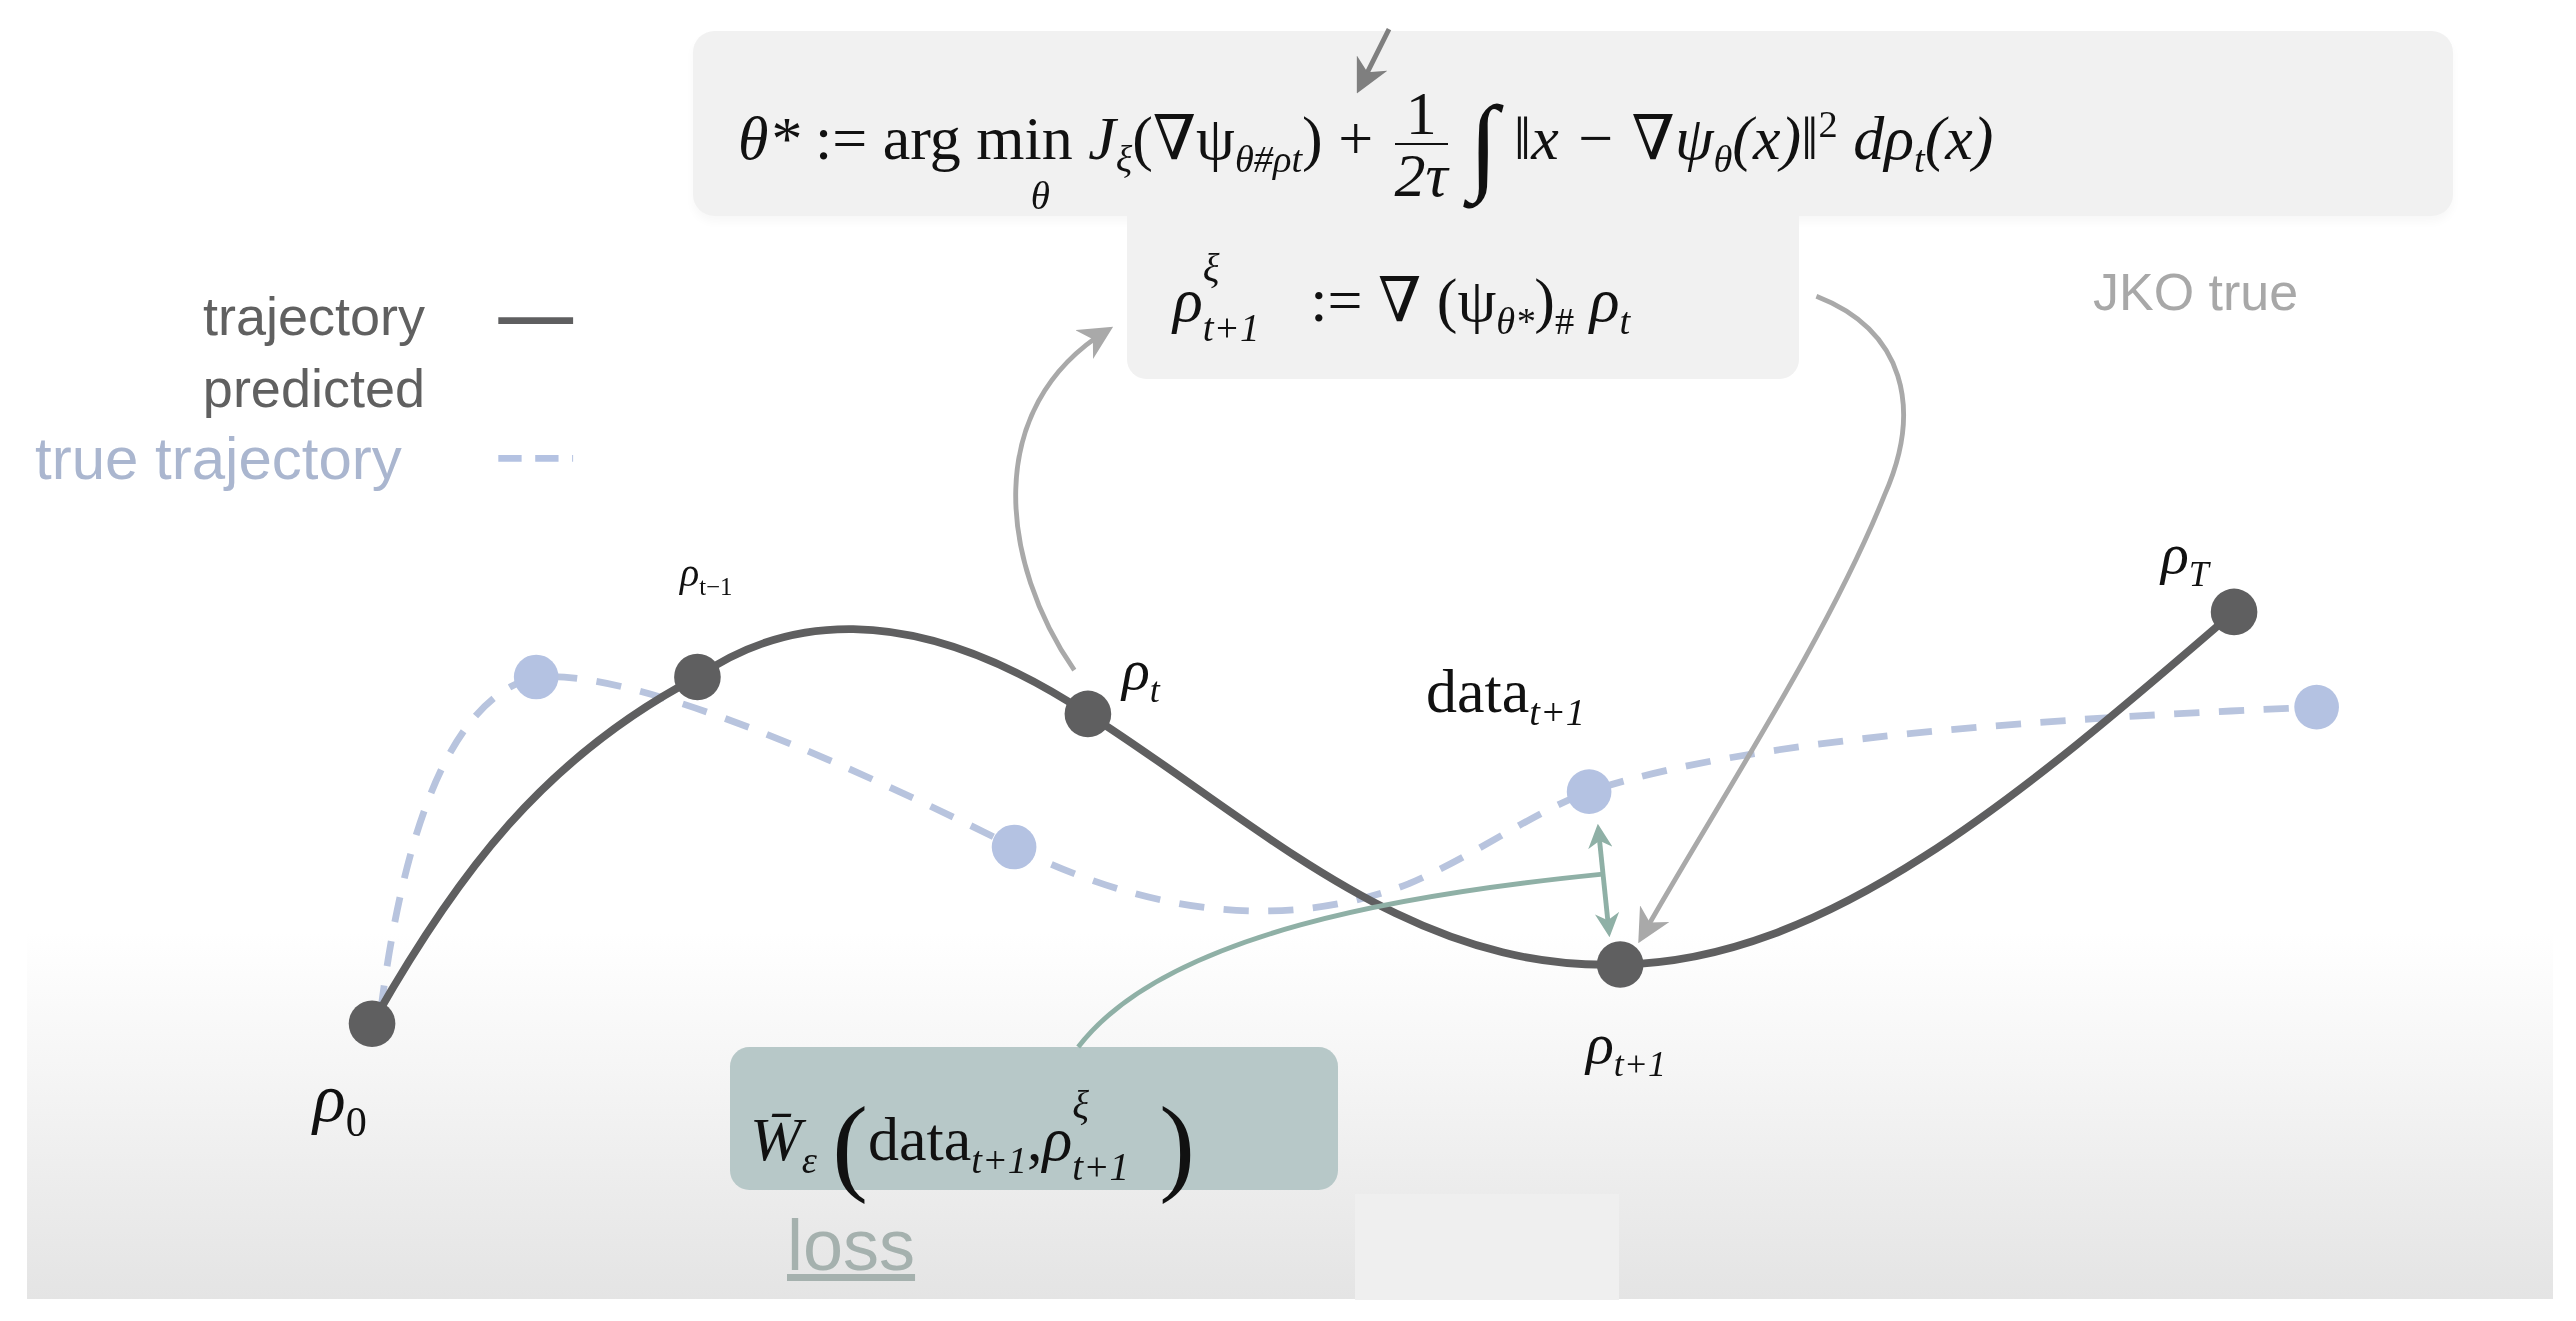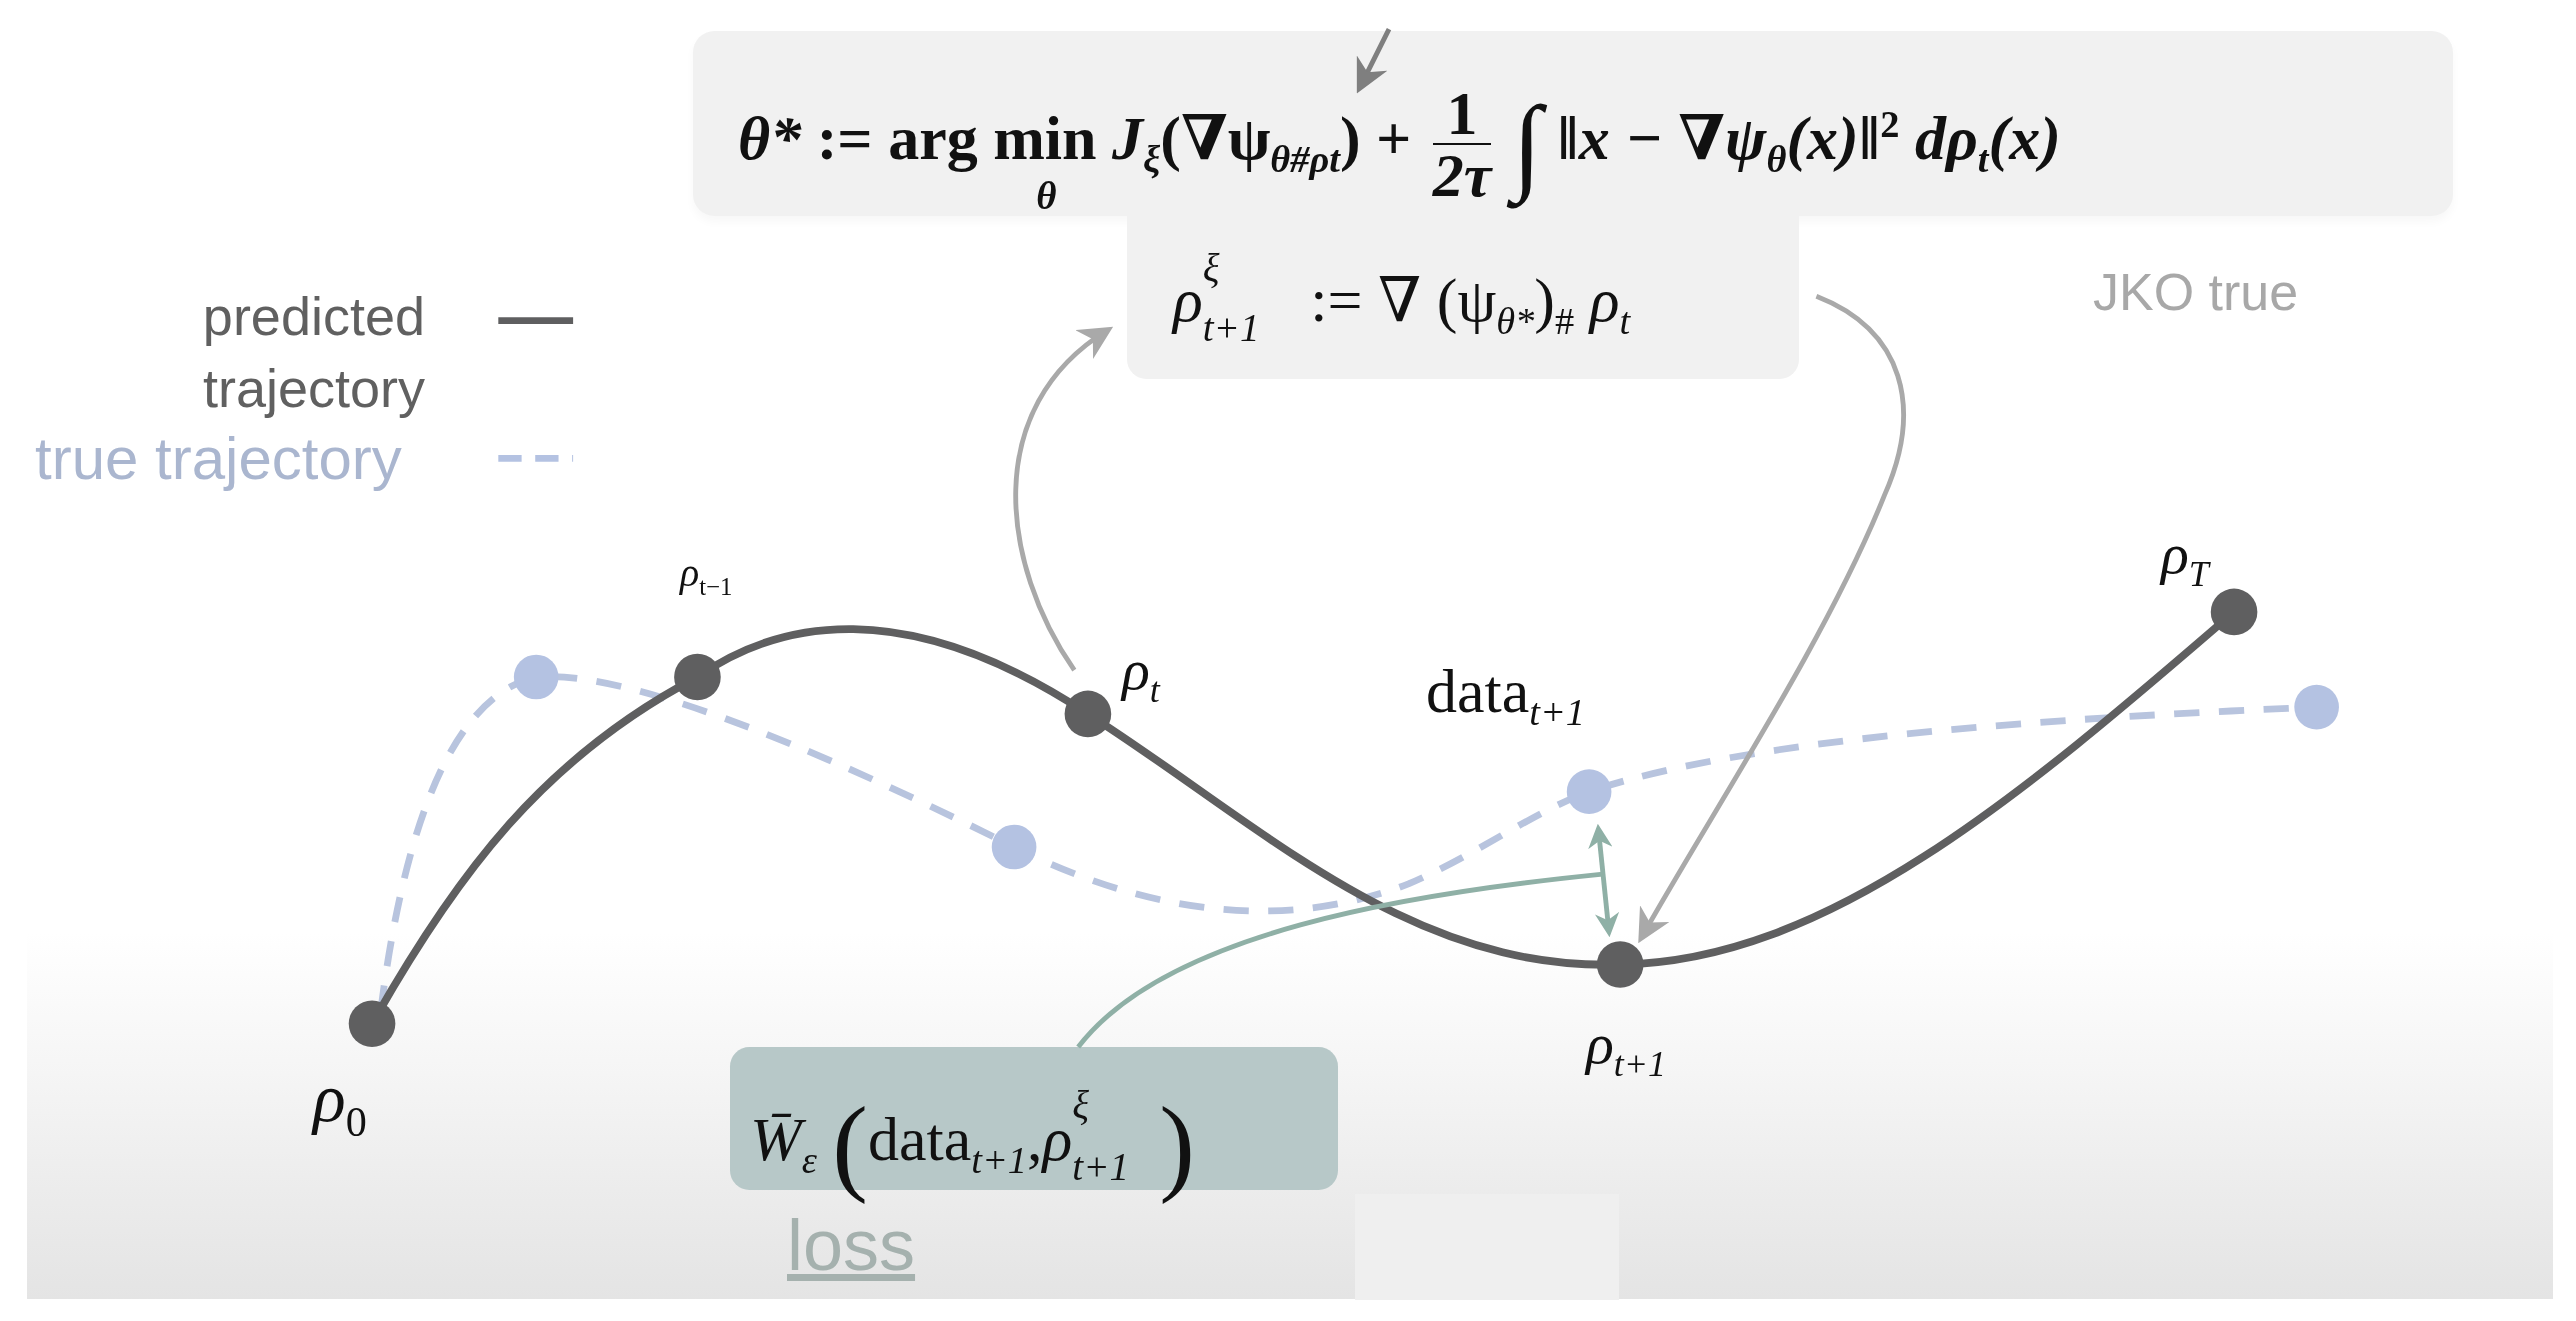--- a/index.html
+++ b/index.html
@@ -66,21 +66,21 @@
 
   <path d="M1870,305 C1960,340 1980,420 1940,510 C1880,660 1760,840 1690,965" fill="none" stroke="#a9a9a9" stroke-width="5" marker-end="url(#ah-gray)"></path>
 
   <path d="M1430,30 L1400,90" fill="none" stroke="#7f7f7f" stroke-width="5" marker-end="url(#ah-dark)"></path>
 
   <line x1="1646" y1="858" x2="1656" y2="955" stroke="#8fb0a6" stroke-width="5" marker-start="url(#ah-teal)" marker-end="url(#ah-teal)"></line>
 
   <path d="M1650,900 C1450,920 1200,960 1110,1078" fill="none" stroke="#8fb0a6" stroke-width="5"></path>
 </svg>
 
-<div class="math" style="left:738px; top:56px; font-size:62px; line-height:136px;font-weight:bold;">
+<div class="math" style="left:738px; top:56px; font-size:62px; line-height:136px;">
   <i>θ*</i>
   <span>:=</span>
   <span style="display:inline-block; position:relative;">
     <span>arg min</span>
     <i style="position:absolute; left:148px; top:58px; font-size:39px;">θ</i>
   </span>
   <i>J</i><sub><i>ξ</i></sub><span>(∇ψ</span><sub><i>θ#ρt</i></sub><span>)</span>
   <span>+</span>
   <span style="display:inline-block; vertical-align:middle; text-align:center; line-height:60px; margin:0 5.8px;">
     <span style="display:block; border-bottom:2.9px solid #111;">1</span>
@@ -94,22 +94,22 @@
 <div class="math" style="left:1173px; top:257px; font-size:62px; line-height:87px;">
   <i>ρ</i><span style="display:inline-block; position:relative; width:92px; height:58px;"><i style="position:absolute; left:0; top:-39px; font-size:39px;">ξ</i><i style="position:absolute; left:0; top:21.4px; font-size:39px;">t+1</i></span>
   <span>:=</span>
   <span>∇ (ψ</span><sub><i>θ*</i></sub><span>)</span><sub>#</sub>
   <i>ρ</i><sub><i>t</i></sub>
 </div>
 
 <div class="label jko" style="left:2093px; top:262px;">JKO true</div>
 
 <div class="label legend-pred" style="left:146px; width:279px; top:280px;">
+  <div>trajectory</div>
   <div>predicted</div>
-  <div>trajectory</div>
 </div>
 <div class="label legend-true" style="left:35px; top:424px;">true trajectory</div>
 
 <div class="math" style="left:313px; top:1059px; font-size:68px;"><i>ρ</i><sub>0</sub></div>
 <div class="math" style="left:680px; top:549px; font-size:40px;"><i>ρ</i><sub>t−1</sub></div>
 <div class="math" style="left:1122px; top:636px; font-size:58px;"><i>ρ</i><sub><i>t</i></sub></div>
 <div class="math" style="left:1586px; top:1010px; font-size:58px;"><i>ρ</i><sub><i>t+1</i></sub></div>
 <div class="math" style="left:2161px; top:520px; font-size:58px;"><i>ρ</i><sub><i>T</i></sub></div>
 <div class="math" style="left:1426px; top:656px; font-size:62px;"><span>data</span><sub><i>t+1</i></sub></div>
 

